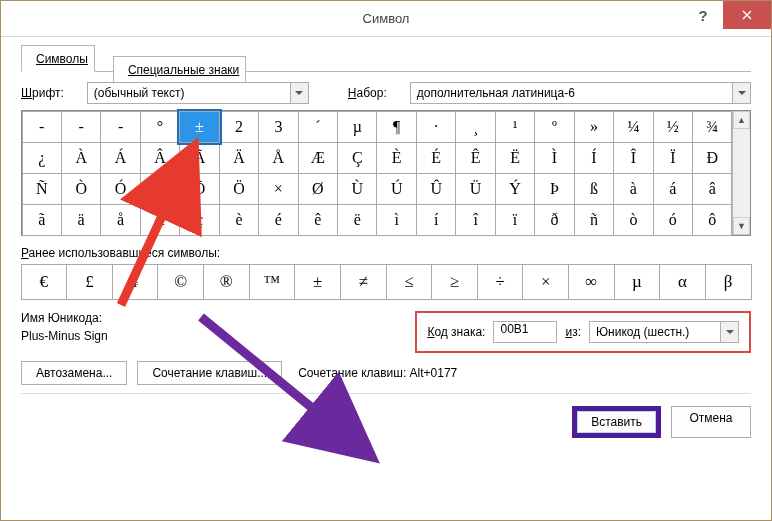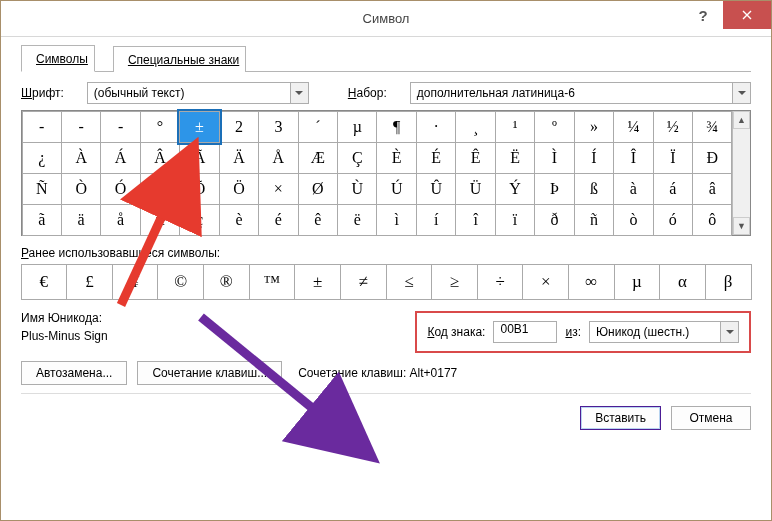--- a/index.html
+++ b/index.html
@@ -7,21 +7,21 @@
 .window { width: 772px; height: 521px; border: 1px solid #a88f6a; background: #fff; display: flex; flex-direction: column; }
 .titlebar { height: 36px; background: #fff; position: relative; display: flex; align-items: center; border-bottom: 1px solid #d8d8d8; }
 .title { position: absolute; left: 50%; transform: translateX(-50%); font-size: 13px; color: #444; }
 .title-controls { position: absolute; right: 0; top: 0; display: flex; height: 28px; }
 .help-btn { width: 40px; display: flex; align-items: center; justify-content: center; color: #555; font-size: 15px; font-weight: bold; cursor: pointer; }
 .close-btn { width: 48px; background: #c8504f; color: #fff; display: flex; align-items: center; justify-content: center; font-size: 14px; cursor: pointer; }
 .content { flex: 1; padding: 8px 20px 14px 20px; display: flex; flex-direction: column; position: relative; }
 .tabs { display: flex; border-bottom: 1px solid #b5b5b5; margin-bottom: 10px; }
 .tab { padding: 6px 6px 5px 14px; border: 1px solid #b5b5b5; border-bottom: none; background: #fff; margin-right: 18px; position: relative; cursor: pointer; }
 .tab.active { background: #fff; border-bottom: 1px solid #fff; margin-bottom: -1px; z-index: 2; }
-.tab:not(.active) { top: 1px; }
+.tab:not(.active) { top: 11px; }
 .tab .u { text-decoration: underline; }
 .row { display: flex; align-items: center; margin-bottom: 6px; gap: 23px; }
 .label { white-space: nowrap; }
 .label .u { text-decoration: underline; }
 .combo { border: 1px solid #adadad; height: 22px; display: flex; align-items: center; background: #fff; position: relative; }
 .combo-text { padding: 0 6px; flex: 1; overflow: hidden; white-space: nowrap; }
 .combo-btn { width: 18px; height: 20px; border-left: 1px solid #adadad; display: flex; align-items: center; justify-content: center; background: #f0f0f0; }
 .combo-btn::after { content: ""; border-left: 4px solid transparent; border-right: 4px solid transparent; border-top: 4px solid #555; }
 .grid-wrap { display: flex; border: 1px solid #888; margin-bottom: 10px; }
 .grid { display: grid; grid-template-columns: repeat(20, 1fr); flex: 1; }
@@ -31,21 +31,21 @@
 .vscroll-btn { height: 18px; display: flex; align-items: center; justify-content: center; font-size: 9px; color: #555; background: #f0f0f0; border: 1px solid #ccc; }
 .vscroll-track { flex: 1; }
 .recent-grid { display: grid; grid-template-columns: repeat(16, 1fr); border-collapse: collapse; margin-bottom: 8px; }
 .recent-grid .cell { height: 36px; font-size: 17px; border: 1px solid #aaa; }
 .name-col { display: flex; flex-direction: column; gap: 4px; }
 .code-box { border: 2px solid #d94a4a; padding: 8px 10px; display: flex; align-items: center; gap: 8px; margin-left: auto; background: #fff; }
 .text-input { border: 1px solid #adadad; height: 22px; padding: 0 6px; width: 64px; background: #fff; }
 .btn-row { display: flex; gap: 10px; margin-top: 8px; align-items: center; }
 .btn-row2 { display: flex; gap: 10px; margin-top: 8px; justify-content: flex-end; border-top: 1px solid #ddd; padding-top: 12px; }
 .btn { border: 1px solid #adadad; background: #fdfdfd; padding: 4px 14px; cursor: pointer; min-width: 80px; text-align: center; }
-.default-btn { border: 1px solid #4c1d95; box-shadow: 0 0 0 1px #b8d4f0 inset; }
+.default-btn { border: 5px solid #4c1d95; box-shadow: 0 0 0 1px #b8d4f0 inset; }
 .shortcut-label { margin-left: 6px; }
 .arrow-red { position: absolute; pointer-events: none; z-index: 10; }
 .arrow-purple { position: absolute; pointer-events: none; z-index: 10; }
 </style>
 </head>
 <body>
 
 <div class="window">
   <div class="titlebar">
     <span class="title">Символ</span>

